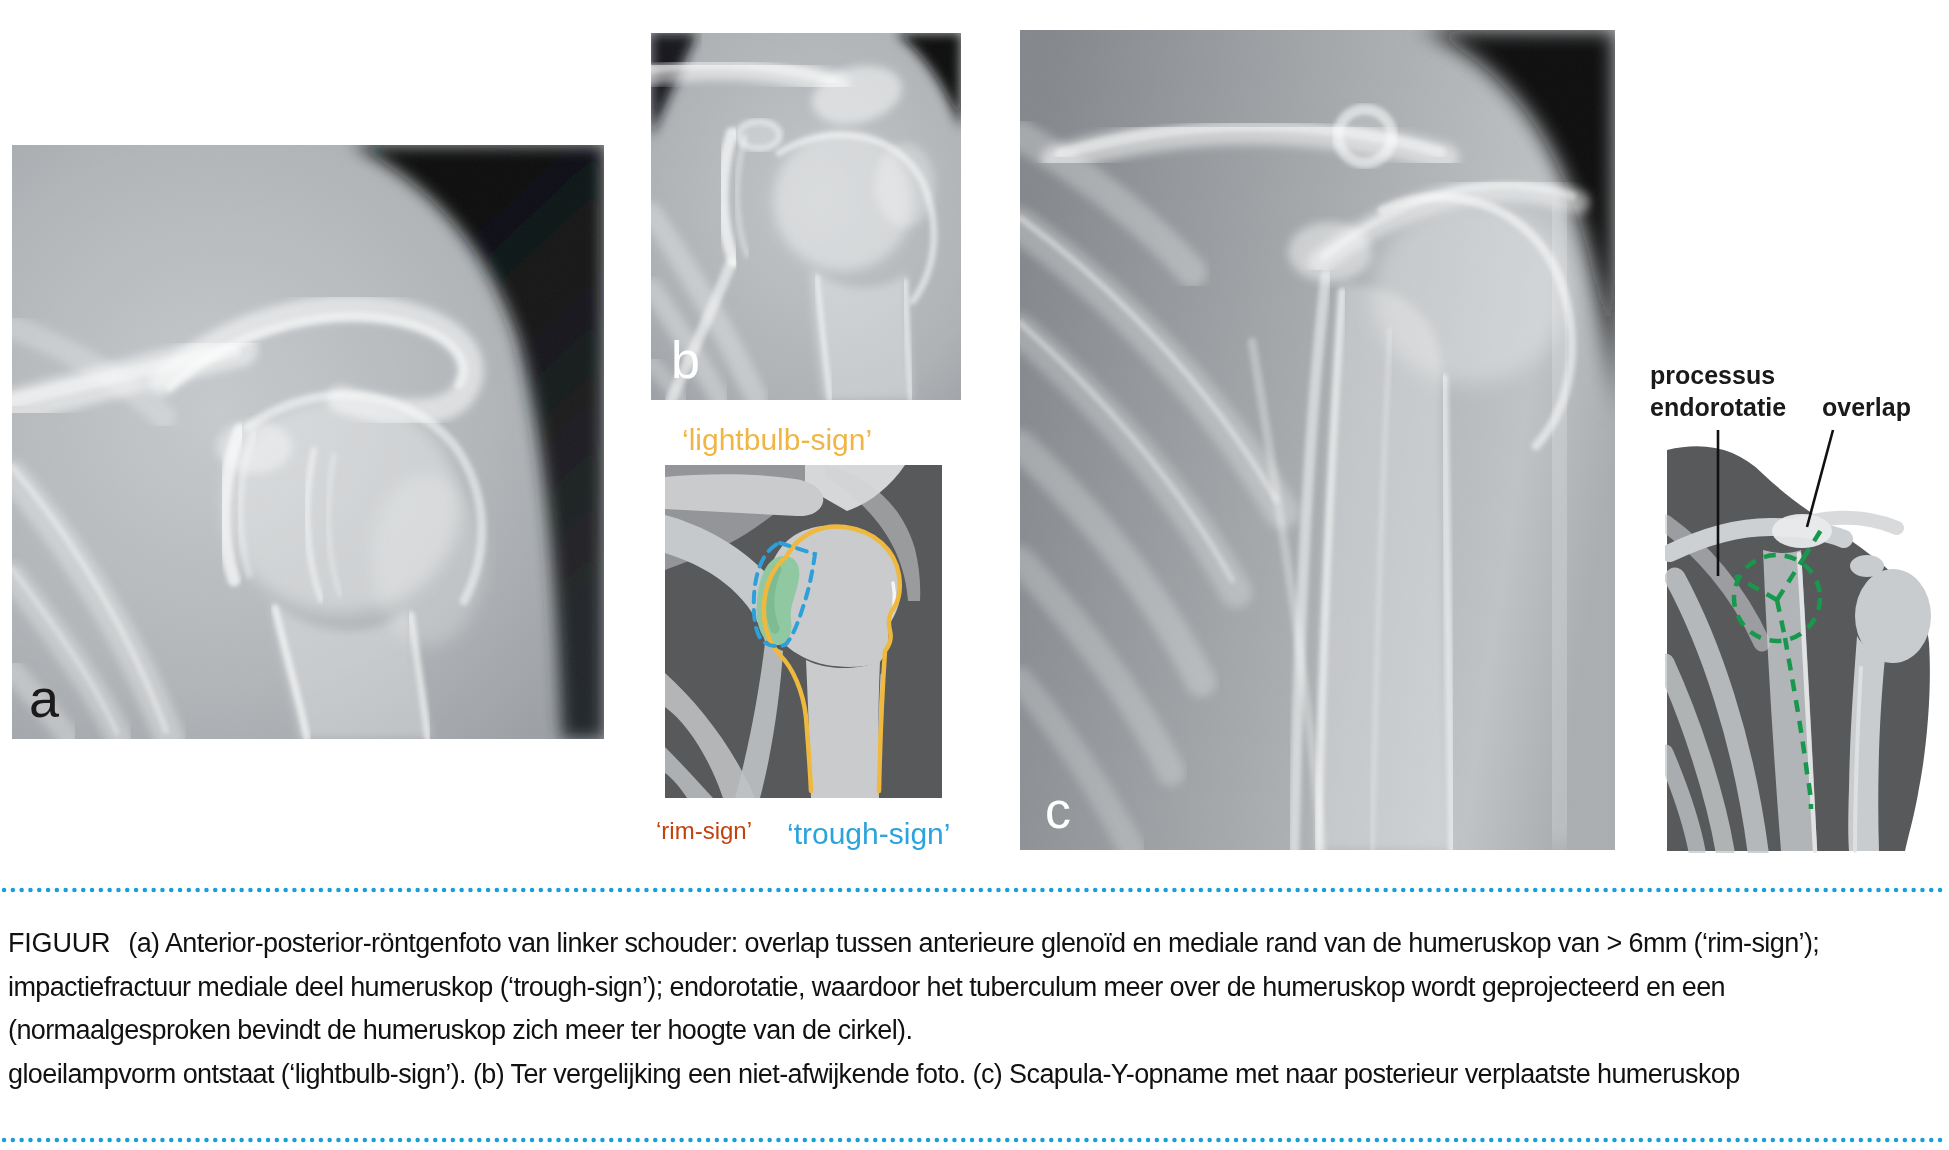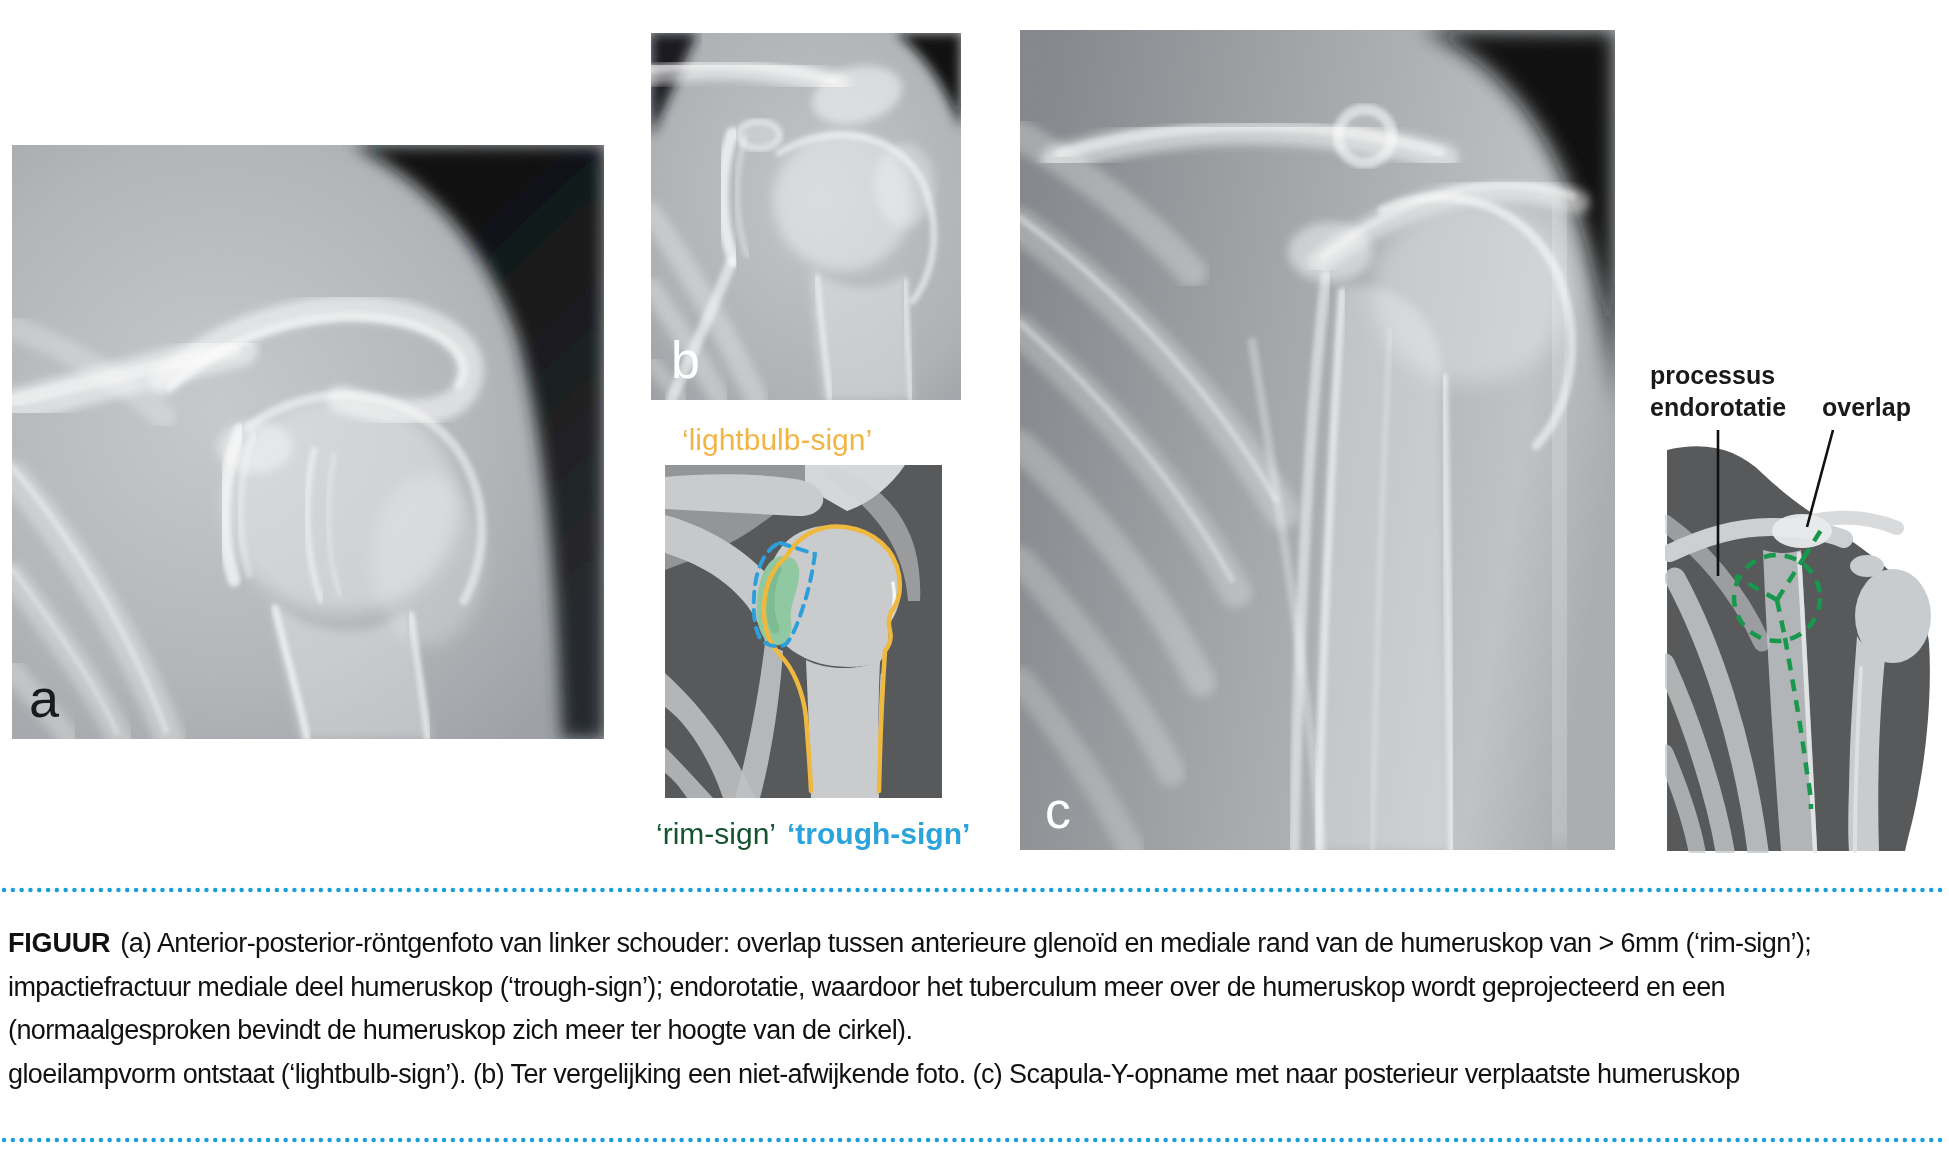--- a/index.html
+++ b/index.html
@@ -2,27 +2,27 @@
 <html><head>
 <meta charset="utf-8">
 <style>
   html,body{margin:0;padding:0;background:#fff;}
   body{width:1949px;height:1150px;position:relative;overflow:hidden;
        font-family:"Liberation Sans",sans-serif;}
   .abs{position:absolute;}
   svg{display:block;}
   .lbl{position:absolute;white-space:nowrap;line-height:1.05;}
   .lbl.orange{color:#F0B545;font-size:30px;text-align:center;}
-  .lbl.green{color:#14532d;font-size:30px;}
-  .lbl.blue{color:#2BA3DC;font-size:30px;font-weight:bold;}
+  .lbl.green{color:#c2410c;font-size:24px;}
+  .lbl.blue{color:#2BA3DC;font-size:30px;}
   .lbl.black{color:#1a1a1a;font-size:25px;font-weight:bold;}
   .caption{position:absolute;left:8px;top:922px;width:1932px;color:#111;
            font-size:27px;letter-spacing:-0.6px;line-height:43.5px;}
   .cap-line{white-space:nowrap;}
-  .cap-label{font-weight:700;letter-spacing:-0.2px;margin-right:10px;}
+  .cap-label{font-weight:400;letter-spacing:-0.2px;margin-right:18px;}
   .panel-letter{font-family:"Liberation Sans",sans-serif;}
 </style>
 </head>
 <body>
 
 <svg class="abs" style="left:12px;top:145px" width="592" height="594" viewBox="0 0 592 594">
   <defs>
     <radialGradient id="aST" cx="35%" cy="45%" r="75%">
       <stop offset="0%" stop-color="#c6cacd"></stop>
         <stop offset="60%" stop-color="#b2b6b9"></stop>

